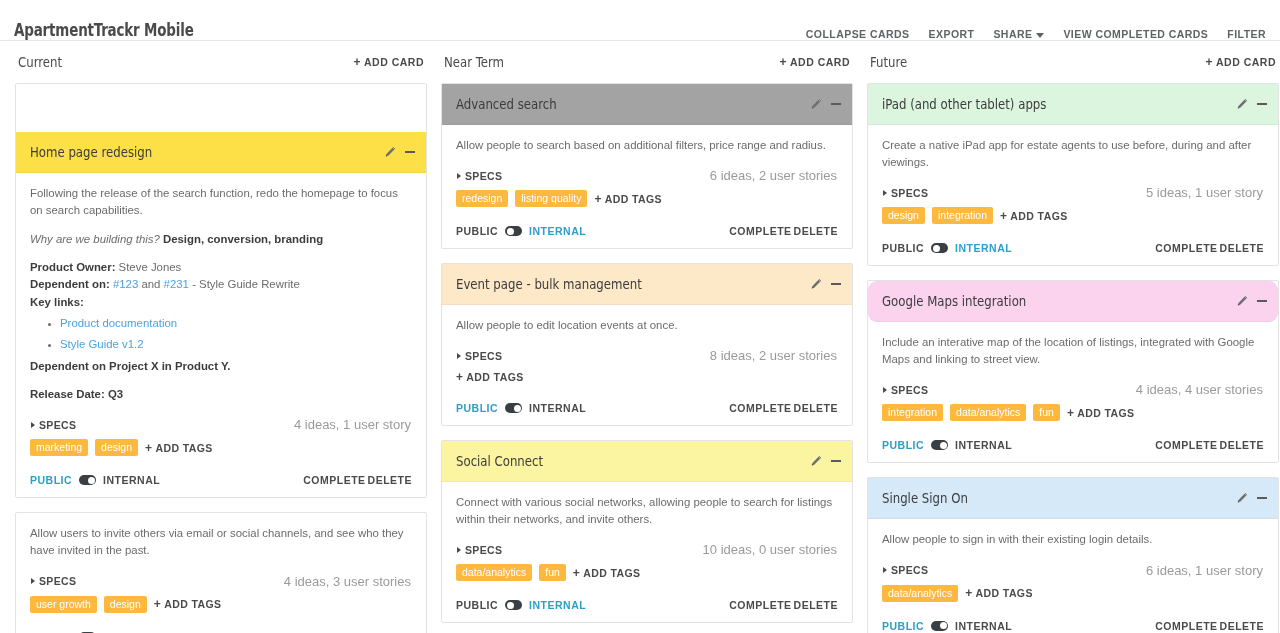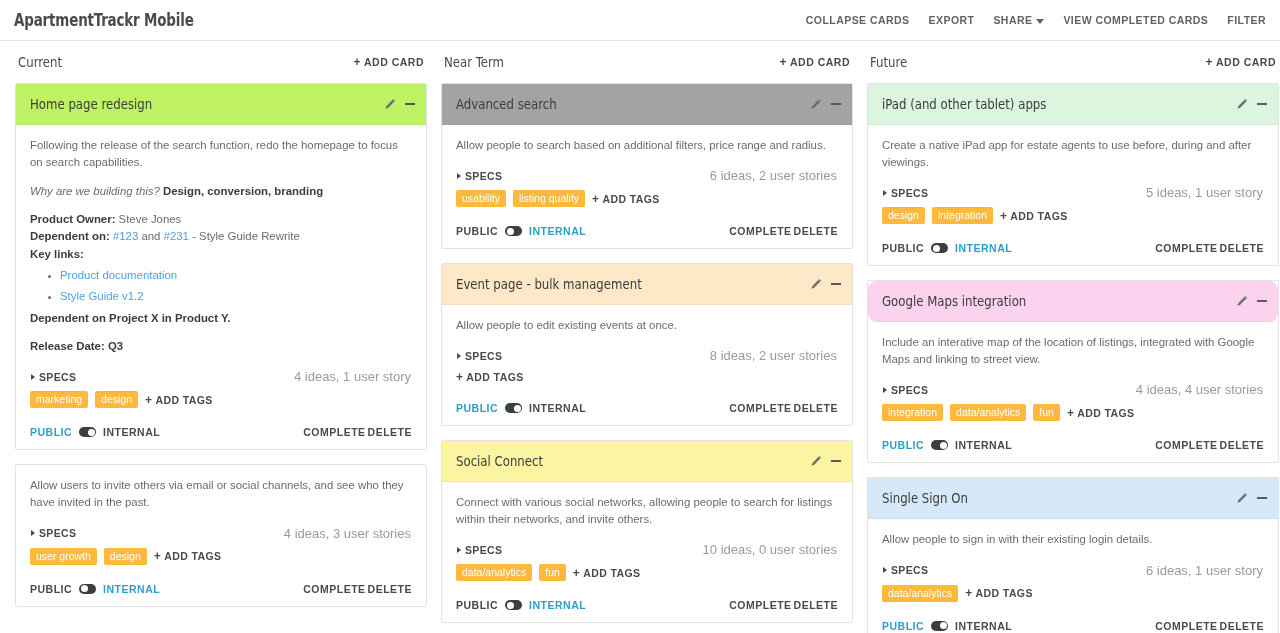--- a/index.html
+++ b/index.html
@@ -10,21 +10,21 @@
     font-family: "Liberation Sans", sans-serif;
     color: #4a4a4a;
     overflow: hidden;
   }
   .app { width: 1280px; height: 633px; display: flex; flex-direction: column; }
 
   
   .topbar {
     height: 41px; flex: 0 0 41px;
     border-bottom: 1px solid #e6e6e6;
-    display: flex; align-items: center;
+    display: flex; align-items: flex-end;
     padding: 0 14px 0 14px;
     background: #fff;
   }
   .app-title {
     font-family: "DejaVu Sans Condensed", "Liberation Sans Narrow", "Liberation Sans", sans-serif;
     font-size: 17px; font-weight: bold; color: #4a4a4a;
     letter-spacing: -0.2px;
     transform: scaleX(0.88); transform-origin: left center;
     white-space: nowrap;
   }
@@ -169,21 +169,21 @@
   </div>
 
   <div class="board">
       <div class="column">
         <div class="col-head">
           <div class="col-title">Current</div>
           <div class="add-card"><span class="plus">+</span> <span>ADD CARD</span></div>
         </div>
         <div class="col-body">
           <div class="card">
-            <div class="card-head" style="background: #bef264;">
+            <div class="card-head" style="background: #fde047; margin-top: 48px;">
               <div class="card-title">Home page redesign</div>
               <div class="card-head-icons">
                 <span class="icon-btn">
                   <svg width="12" height="12" viewBox="0 0 16 16" aria-hidden="true">
                     <path d="M12.3 1.2 L14.8 3.7 L5.6 12.9 L2.2 14 L3.3 10.6 Z" fill="#6e6e6e"></path>
                     <path d="M11.6 2.5 L13.5 4.4" stroke="#ffffff" stroke-width="0.7"></path>
                     <path d="M2.6 12.4 L3.8 13.6" stroke="#3c3c3c" stroke-width="1"></path>
                   </svg>
                 </span>
                 <span class="icon-btn">
@@ -289,21 +289,21 @@
             <div class="card-body">
               <p class="desc">Allow people to search based on additional filters, price range and radius.</p>
               <div class="specs-row">
                 <div class="specs">
                   <span class="tri"></span>
                   <span>SPECS</span>
                 </div>
                 <div class="counts">6 ideas, 2 user stories</div>
               </div>
               <div class="tags-row">
-                <span class="tag">usability</span>
+                <span class="tag">redesign</span>
                 <span class="tag">listing quality</span>
                 <span class="add-tags"><span class="plus">+</span> <span>ADD TAGS</span></span>
               </div>
             </div>
             <div class="card-foot">
               <div class="vis">
                 <span class="vis-label">PUBLIC</span>
                 <span class="toggle internal">
                   <span class="knob"></span>
                 </span>
@@ -325,21 +325,21 @@
                     <path d="M11.6 2.5 L13.5 4.4" stroke="#ffffff" stroke-width="0.7"></path>
                     <path d="M2.6 12.4 L3.8 13.6" stroke="#3c3c3c" stroke-width="1"></path>
                   </svg>
                 </span>
                 <span class="icon-btn">
                   <span class="minus-icon"></span>
                 </span>
               </div>
             </div>
             <div class="card-body">
-              <p class="desc">Allow people to edit existing events at once.</p>
+              <p class="desc">Allow people to edit location events at once.</p>
               <div class="specs-row">
                 <div class="specs">
                   <span class="tri"></span>
                   <span>SPECS</span>
                 </div>
                 <div class="counts">8 ideas, 2 user stories</div>
               </div>
               <div class="tags-row">
                 <span class="add-tags"><span class="plus">+</span> <span>ADD TAGS</span></span>
               </div>

